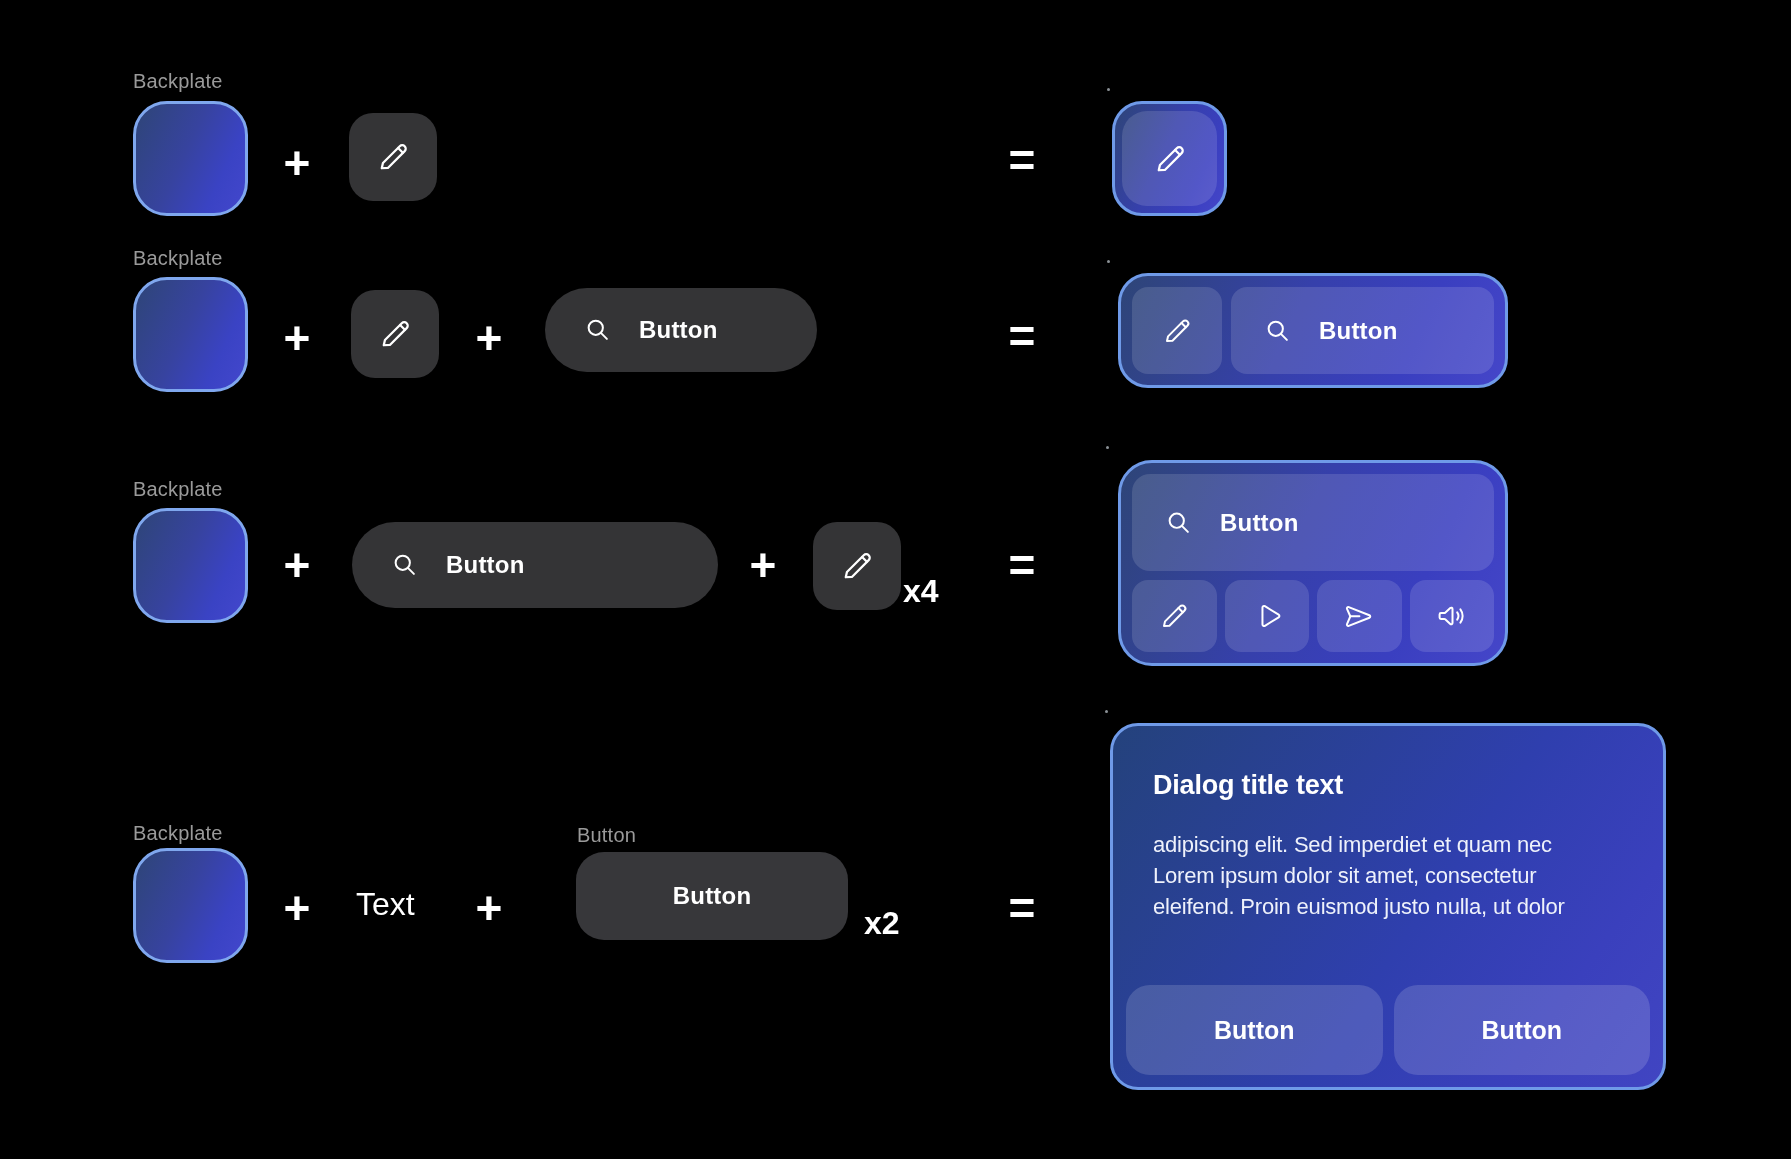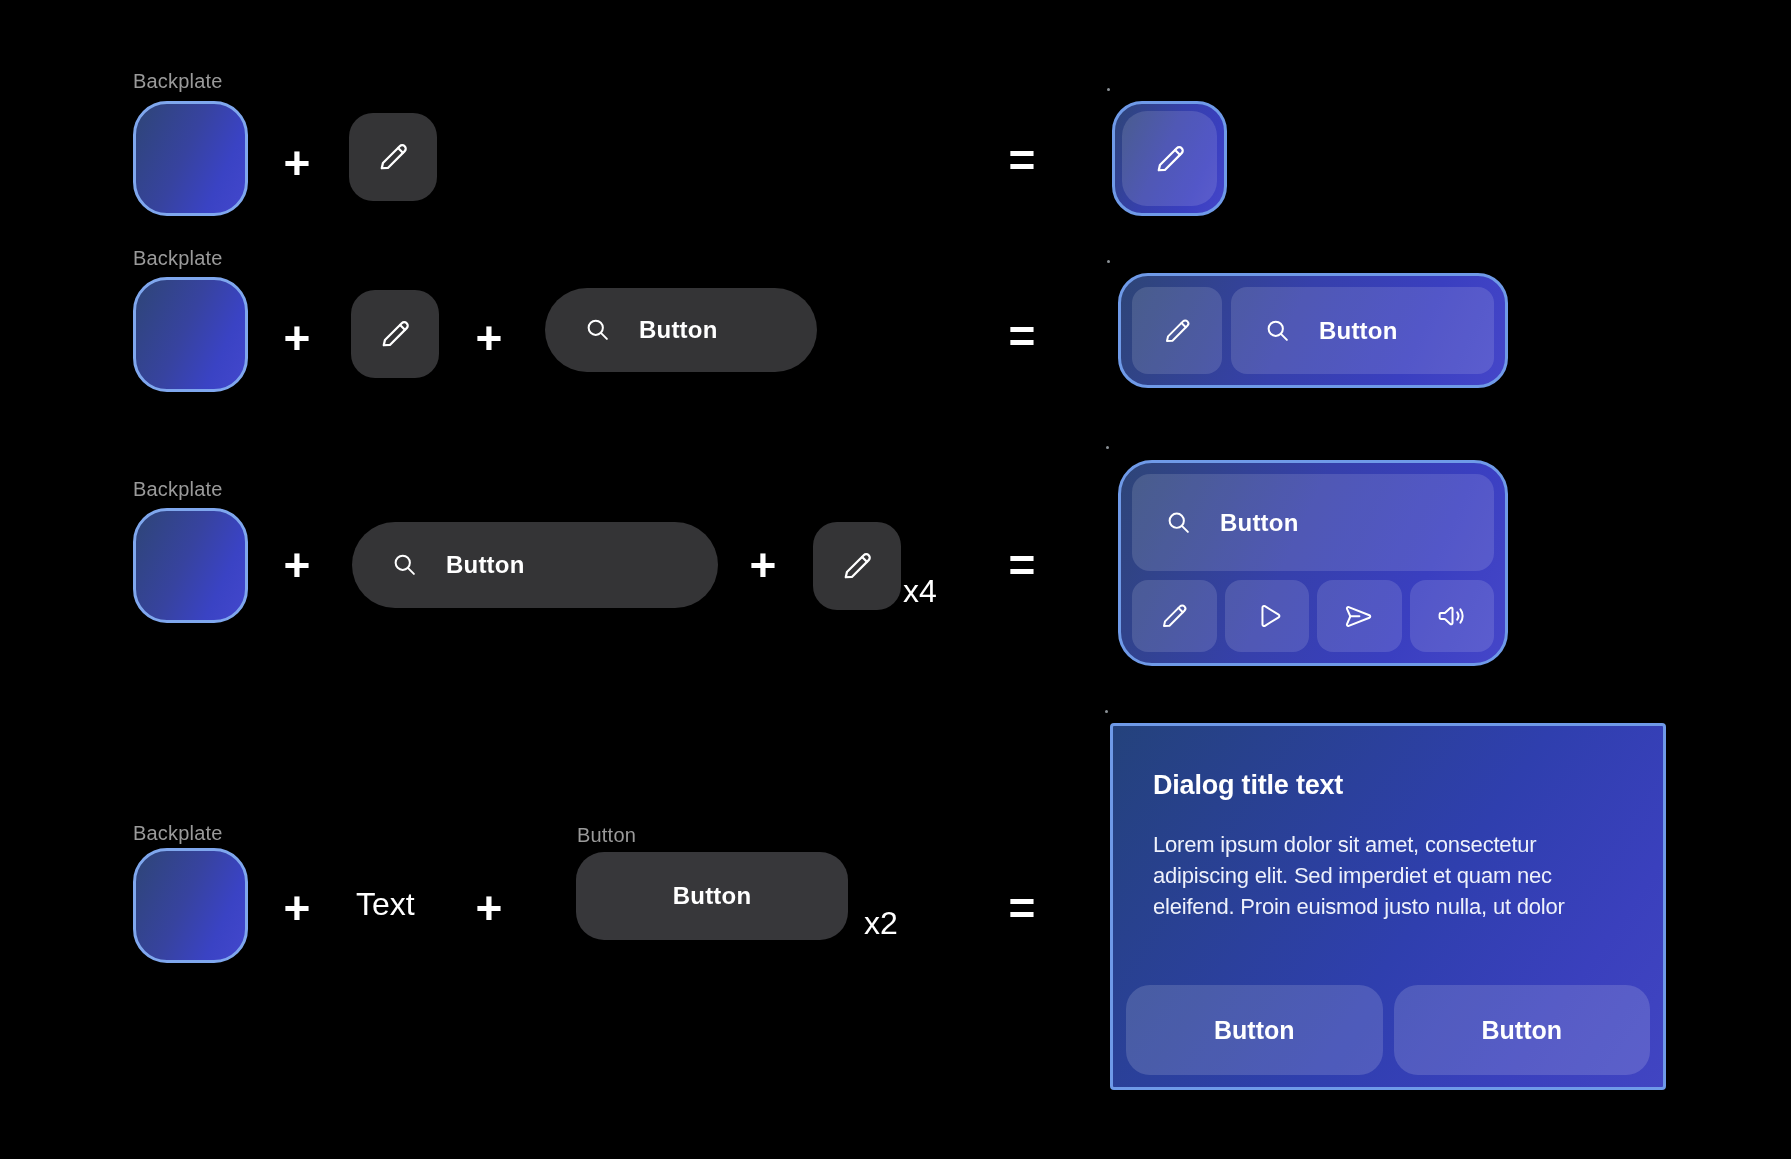--- a/index.html
+++ b/index.html
@@ -22,21 +22,21 @@
         display:flex; align-items:center; justify-content:center; }
 
   .pill-dark { position:absolute; height:84px; border-radius:42px; background:#343436;
         display:flex; align-items:center; gap:26px; padding-left:38px; }
 
   .btn-dark { position:absolute; border-radius:28px; background:#37373a;
         display:flex; align-items:center; justify-content:center; }
 
   .comp-text { color:#fff; font-size:24px; font-weight:700; letter-spacing:.2px; }
 
-  .mult { position:absolute; color:#fff; font-size:32px; font-weight:400; }
+  .mult { position:absolute; color:#fff; font-size:32px; font-weight:700; }
   .text-word { position:absolute; color:#fff; font-size:32px; font-weight:400; }
 
   .dot { position:absolute; width:3px; height:3px; border-radius:50%; background:#8b9196; }
 
   .result {
     position:absolute; border:3px solid #6f9ae8; border-radius:32px;
     background:linear-gradient(115deg,#2e4577 0%,#3640ab 45%,#3a3fc0 75%,#4546c9 100%);
   }
   .overlay { background:rgba(255,255,255,0.13); }
 
@@ -45,21 +45,21 @@
   .res-row { position:absolute; inset:11px; display:flex; gap:9px; }
   .res-sq { width:90px; height:100%; border-radius:16px; display:flex; align-items:center; justify-content:center; }
   .res-pill { flex:1; border-radius:16px; display:flex; align-items:center; gap:26px; padding-left:32px; }
 
   .res3-col { position:absolute; inset:11px; display:flex; flex-direction:column; gap:9px; }
   .res3-main { height:97px; border-radius:18px; display:flex; align-items:center; gap:26px; padding-left:32px; }
   .res3-icons { flex:1; display:flex; gap:8px; }
   .res-icon-btn { flex:1; border-radius:16px; display:flex; align-items:center; justify-content:center; }
 
   .dialog {
-    position:absolute; left:1110px; top:723px; width:556px; height:367px; border-radius:4px;
+    position:absolute; left:1110px; top:723px; width:556px; height:367px; border-radius:28px;
     border:3px solid #6f9ae8;
     background:linear-gradient(125deg,#24427c 0%,#2f3fae 55%,#3a40bd 80%,#4145c2 100%);
     padding:44px 38px 0 40px;
   }
   .dialog-title { color:#fff; font-size:27px; font-weight:700; letter-spacing:-.2px; }
   .dialog-body { margin-top:28px; color:#eef1fb; font-size:22px; line-height:31px; letter-spacing:-.2px; }
   .dialog-body div { white-space:nowrap; }
   .dialog-btn-row { position:absolute; left:13px; right:13px; bottom:12px; height:90px; display:flex; gap:11px; }
   .dialog-btn { flex:1; border-radius:24px; background:rgba(255,255,255,0.15);
         display:flex; align-items:center; justify-content:center; color:#fff; font-size:25px; font-weight:700; }
@@ -238,22 +238,22 @@
     <span class="comp-text">Button</span>
   </div>
   <div class="mult" style="left:864px;top:905px">x2</div>
 
   <div class="op" style="left:978px;top:864px">=</div>
   <div class="dot" style="left:1105px;top:710px"></div>
 
   <div class="dialog">
     <div class="dialog-title">Dialog title text</div>
     <div class="dialog-body">
+      <div>adipiscing elit. Sed imperdiet et quam nec</div>
       <div>Lorem ipsum dolor sit amet, consectetur</div>
-      <div>adipiscing elit. Sed imperdiet et quam nec</div>
       <div>eleifend. Proin euismod justo nulla, ut dolor</div>
     </div>
     <div class="dialog-btn-row">
       <div class="dialog-btn">Button</div>
       <div class="dialog-btn">Button</div>
     </div>
   </div>
 
 </div>
 

